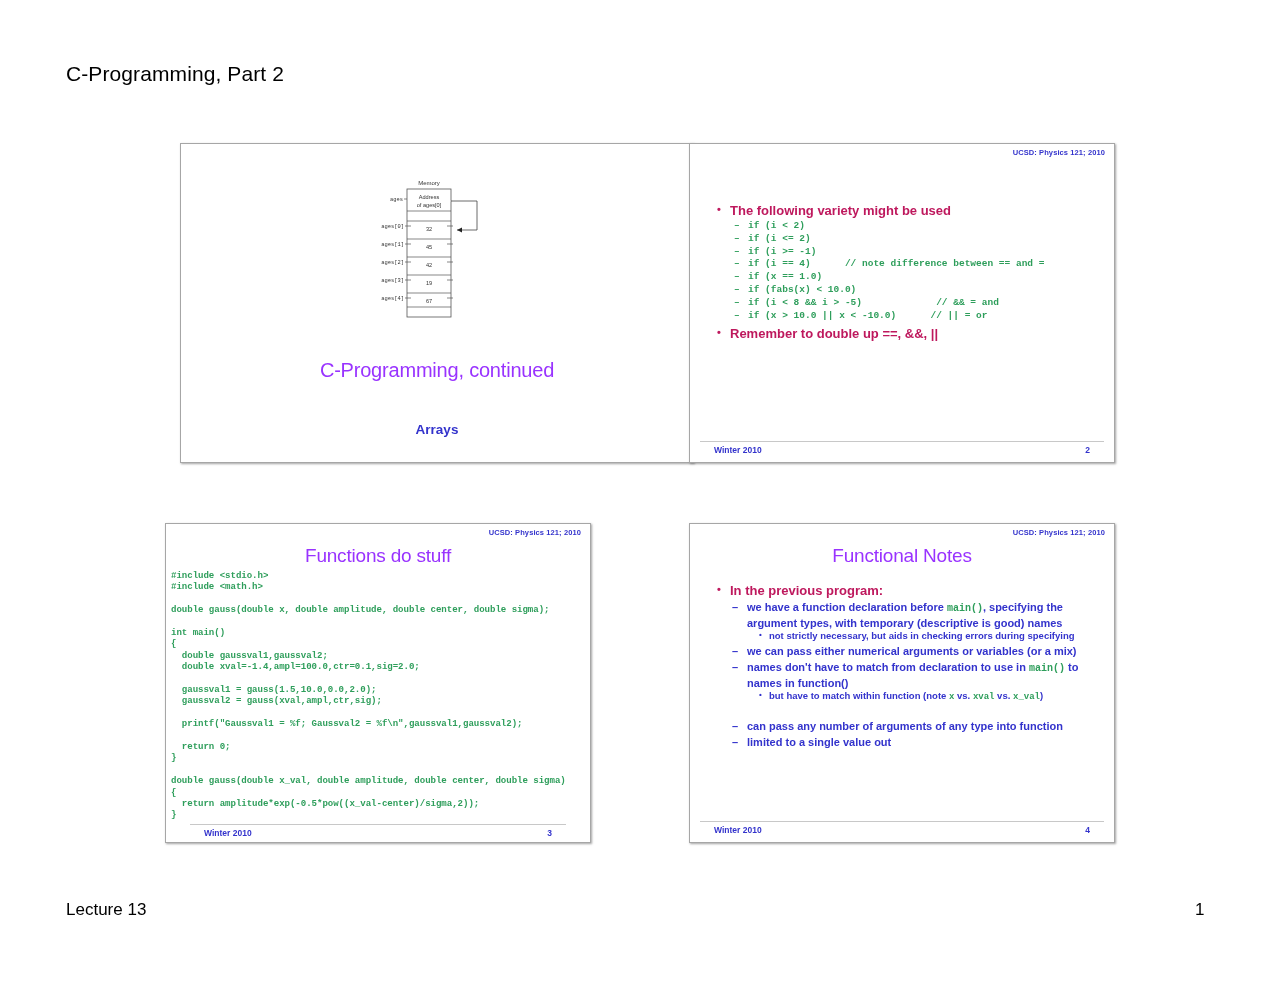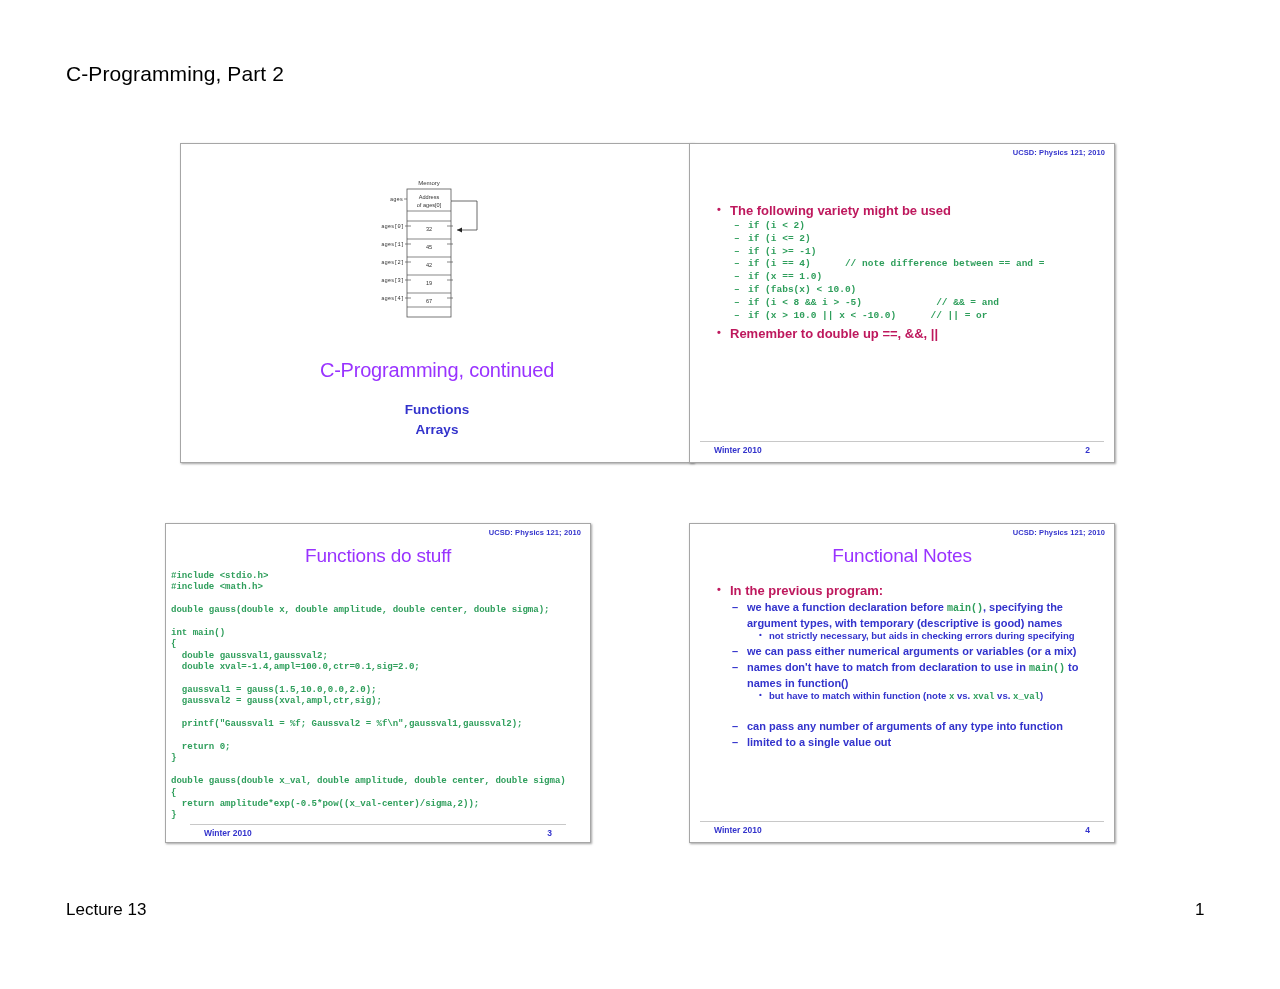--- a/index.html
+++ b/index.html
@@ -288,21 +288,20 @@
           <text x="52" y="126" font-family="Liberation Sans, sans-serif" font-size="5.6" fill="#333" text-anchor="middle">67</text>
         </g>
 
       <path d="M 74 24 L 100 24 L 100 53 L 80 53" fill="none" stroke="#444" stroke-width="0.8"></path>
       <path d="M 80 53 l 5 -2.4 l 0 4.8 z" fill="#222"></path>
       <path d="M 74 24 l -5 -2.2 l 0 4.4 z" fill="#ffffff" stroke="none"></path>
     </svg>
   </div>
 
   <div class="s1-title">C-Programming, continued</div>
-  <div class="s1-sub s1-sub-1">Functions</div>
   <div class="s1-sub s1-sub-2">Arrays</div>
 </div>
 
 <div class="slide" id="slide-2">
   <div class="slide-header">UCSD: Physics 121; 2010</div>
 
   <div class="body" style="top:58px;">
     <div class="lv1">The following variety might be used</div>
     <div id="s2-code-lines">
         <div class="mono-line">if (i &lt; 2)</div>

